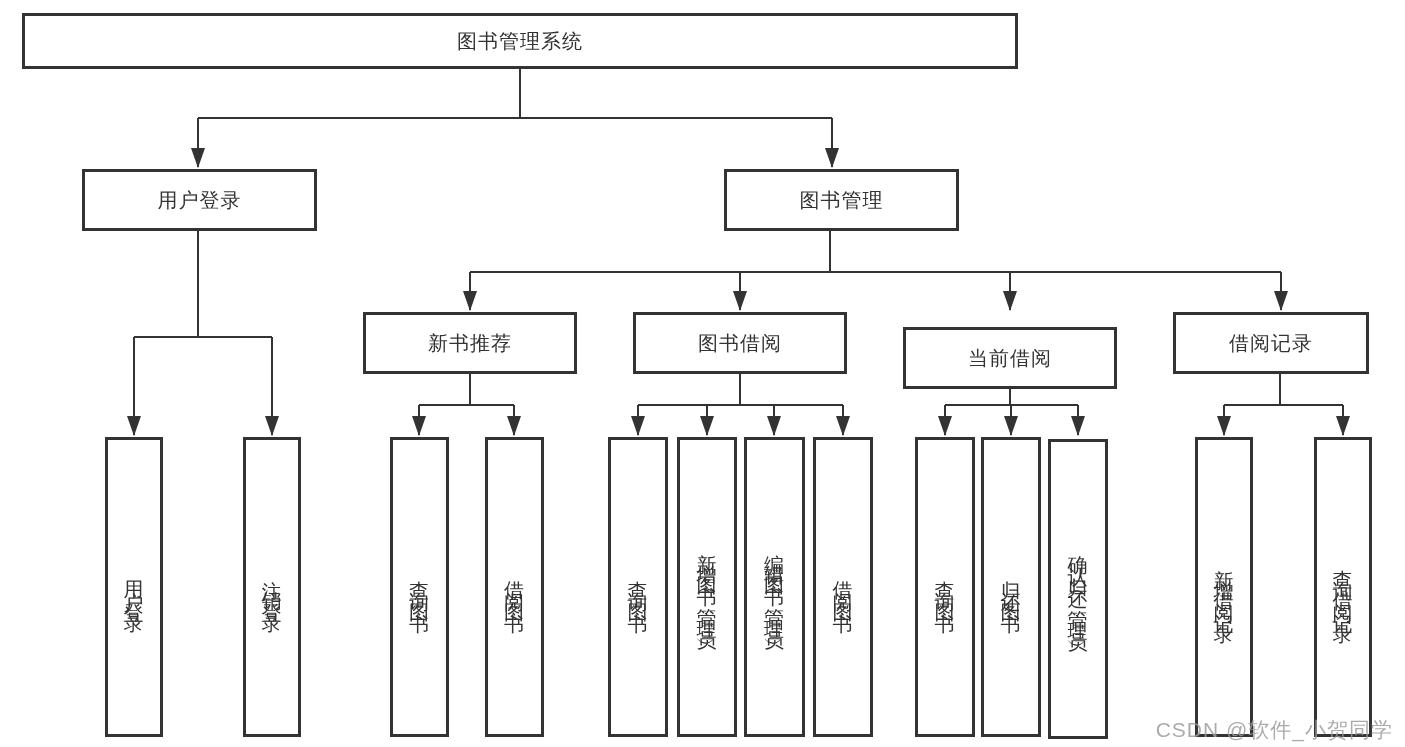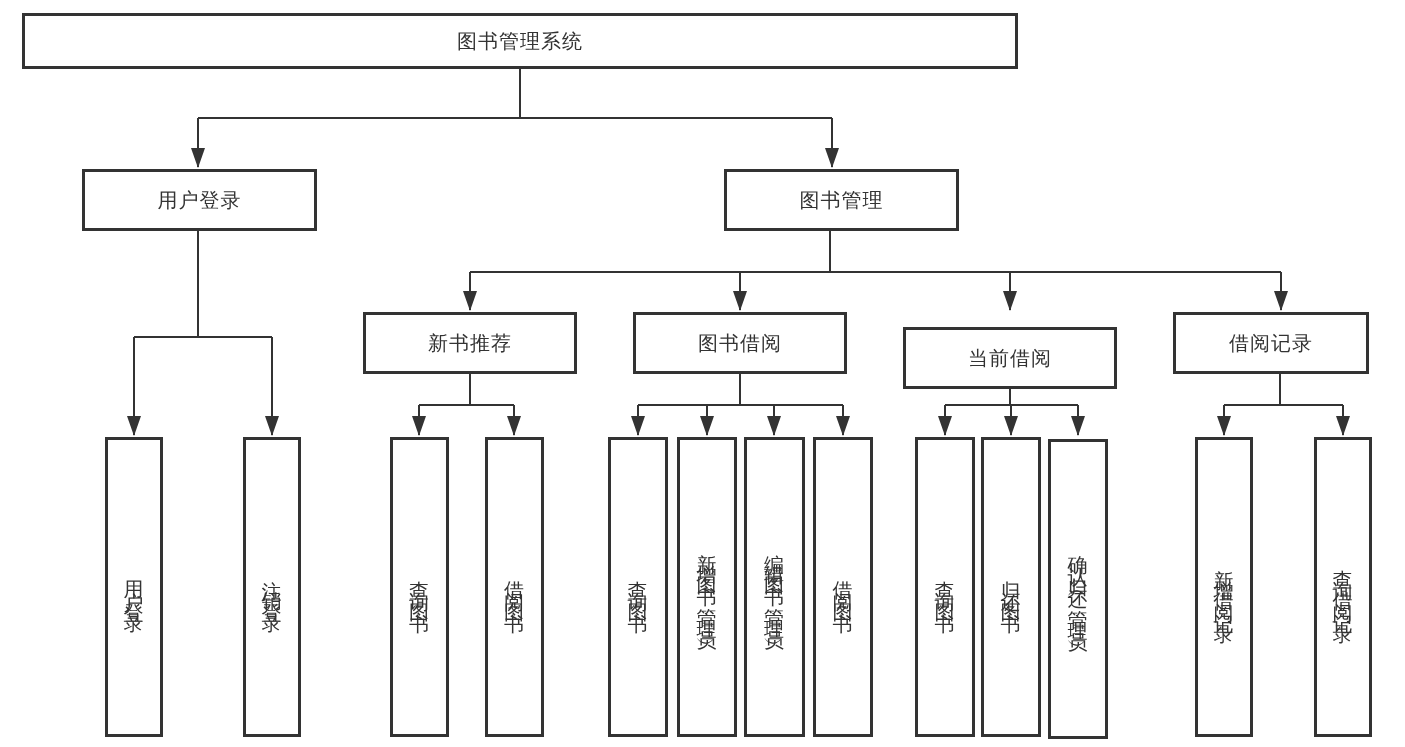--- a/index.html
+++ b/index.html
@@ -149,14 +149,15 @@
     <span class="v-label">确认归还（管理员）</span>
   </div>
 
   <div class="box" style="left:1195px; top:437px; width:58px; height:300px;">
     <span class="v-label">新增借阅记录</span>
   </div>
   <div class="box" style="left:1314px; top:437px; width:58px; height:300px;">
     <span class="v-label">查询借阅记录</span>
   </div>
 
+  <div class="watermark">CSDN @软件_小贺同学</div>
 
 </div>
 
 </body></html>

